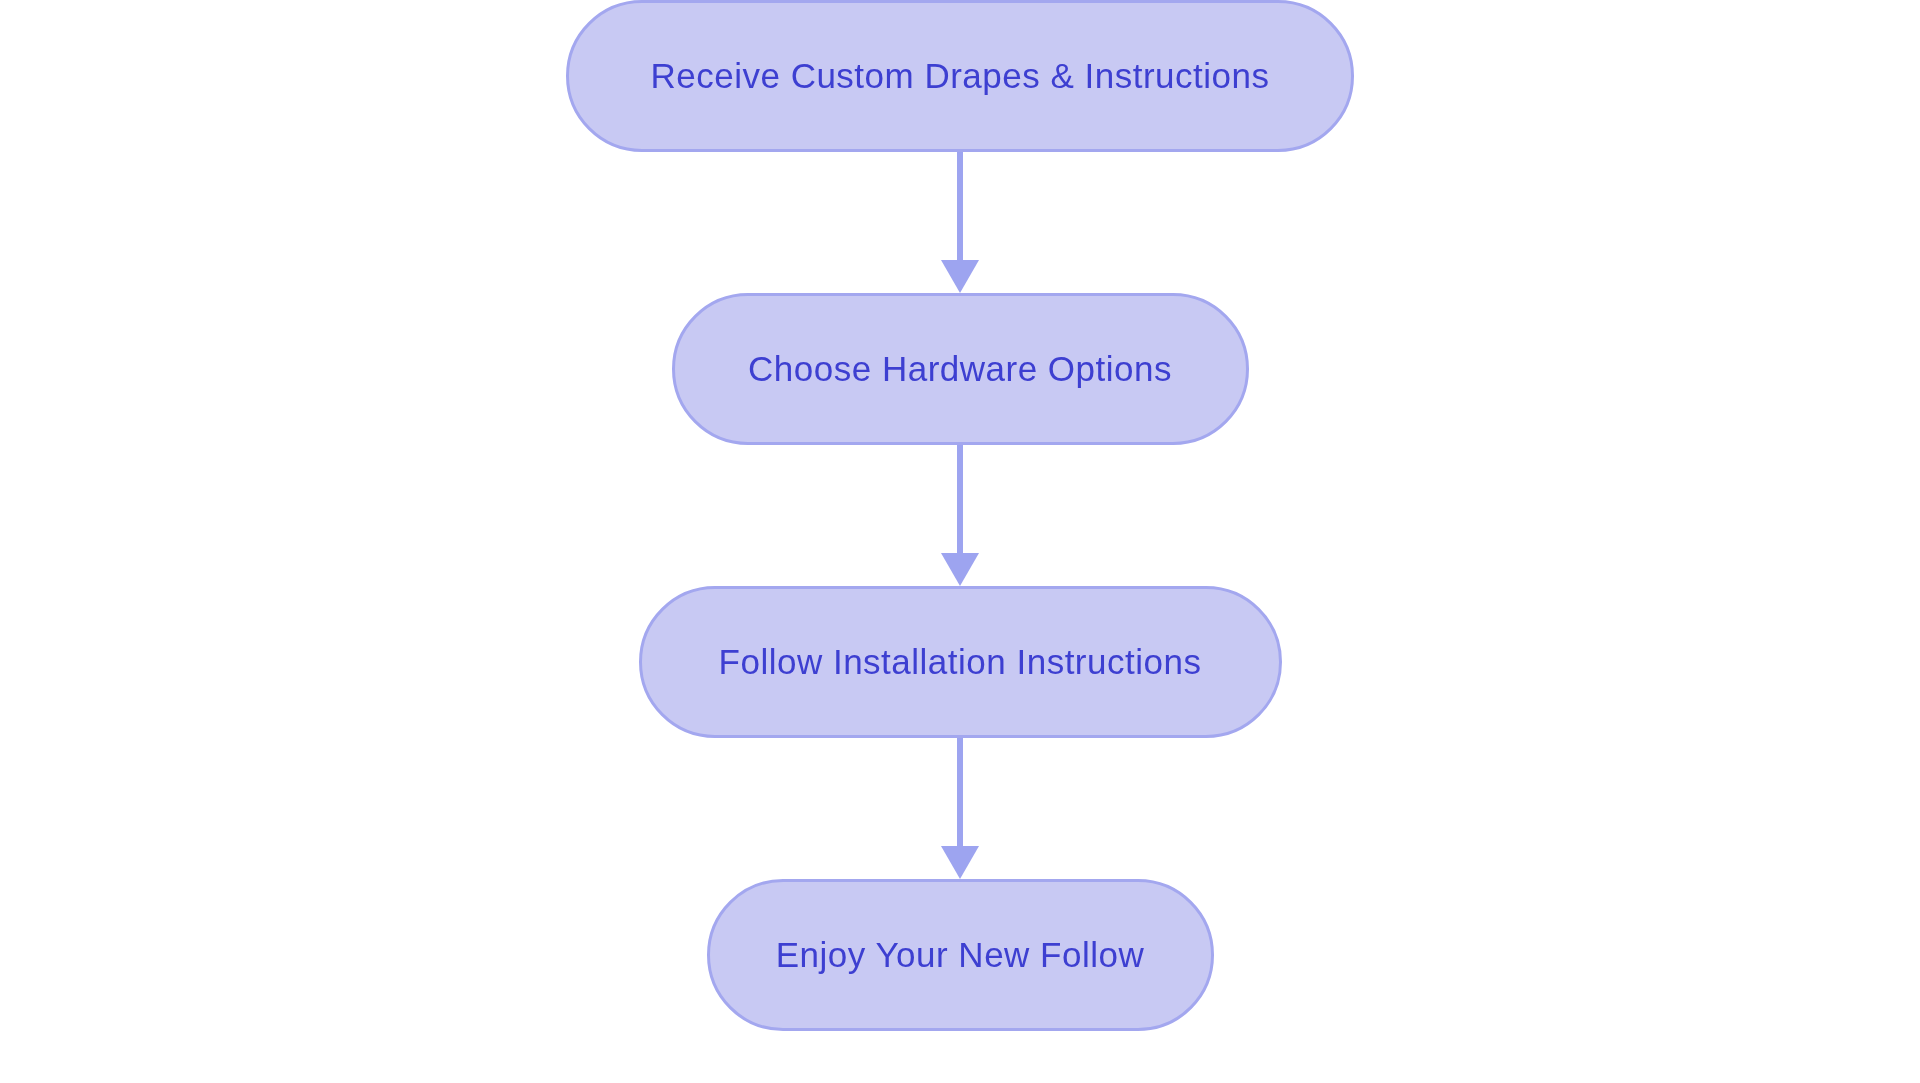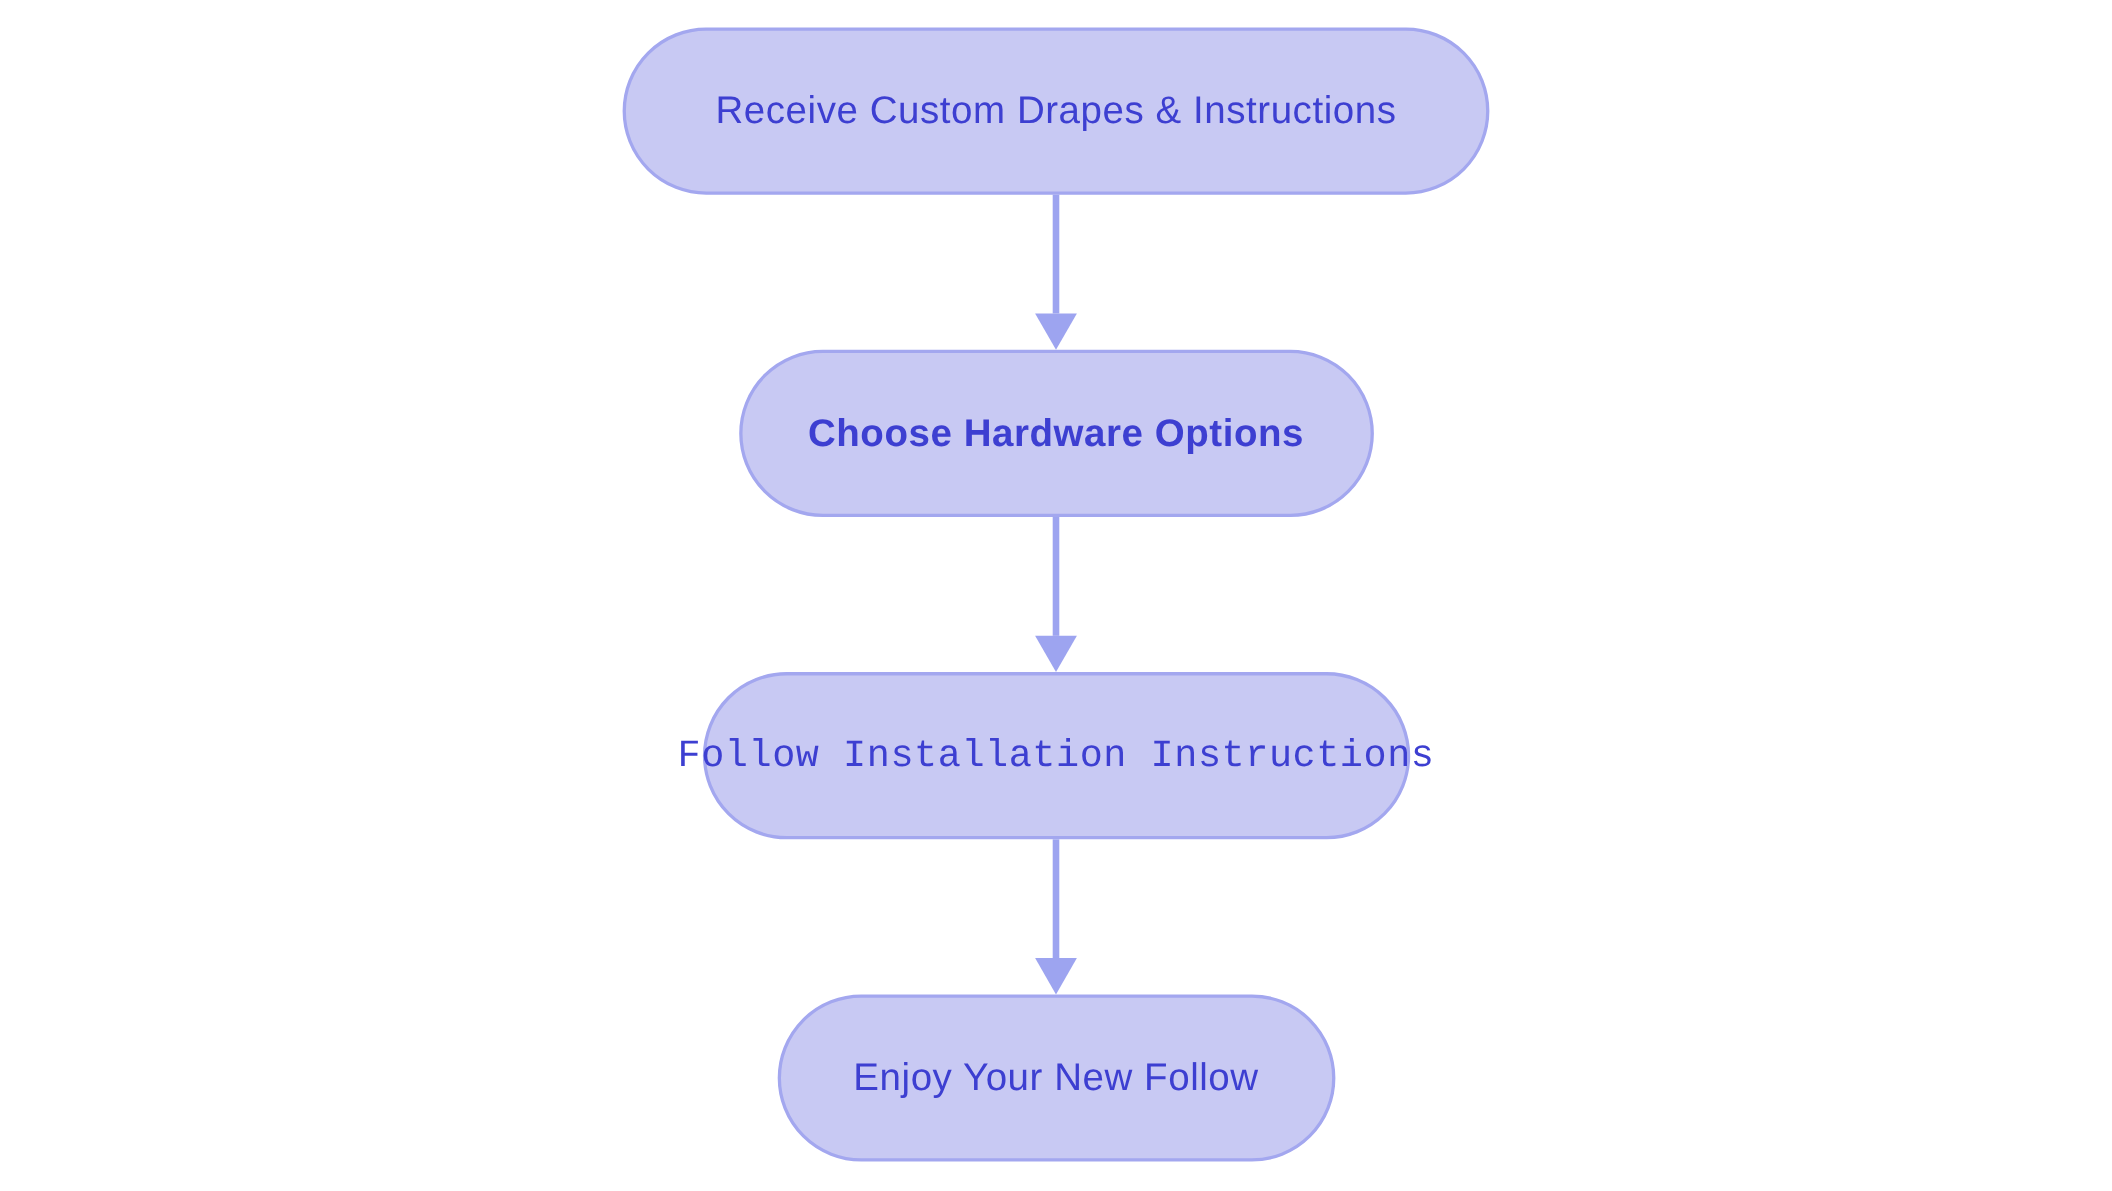--- a/index.html
+++ b/index.html
@@ -9,42 +9,41 @@
   }
   .canvas {
     position: relative;
     width: 1920px;
     height: 1083px;
     background: var(--background, #ffffff);
     font-family: "Liberation Sans", sans-serif;
     display: flex;
     flex-direction: column;
     align-items: center;
-    padding-top: 25px;
     box-sizing: border-box;
     overflow: hidden;
   }
   .node {
     height: 152px;
     flex: 0 0 auto;
     border-radius: 80px;
     background: var(--node-fill, #c8c9f3);
     border: 3px solid var(--node-border, #a3a7ef);
     display: flex;
     align-items: center;
     justify-content: center;
     color: var(--node-text, #3d3fd1);
     font-size: 35px;
     letter-spacing: 0.5px;
     box-sizing: border-box;
     white-space: nowrap;
   }
   .w0 { width: 788px; }
-  .w1 { width: 577px; font-weight: bold; }
-  .w2 { width: 643px; font-family: Liberation Mono, monospace; }
+  .w1 { width: 577px; }
+  .w2 { width: 643px; }
   .w3 { width: 507px; }
   .arrow {
     height: 141px;
     flex: 0 0 auto;
     display: flex;
     flex-direction: column;
     align-items: center;
   }
   .arrow-line {
     width: 6px;

